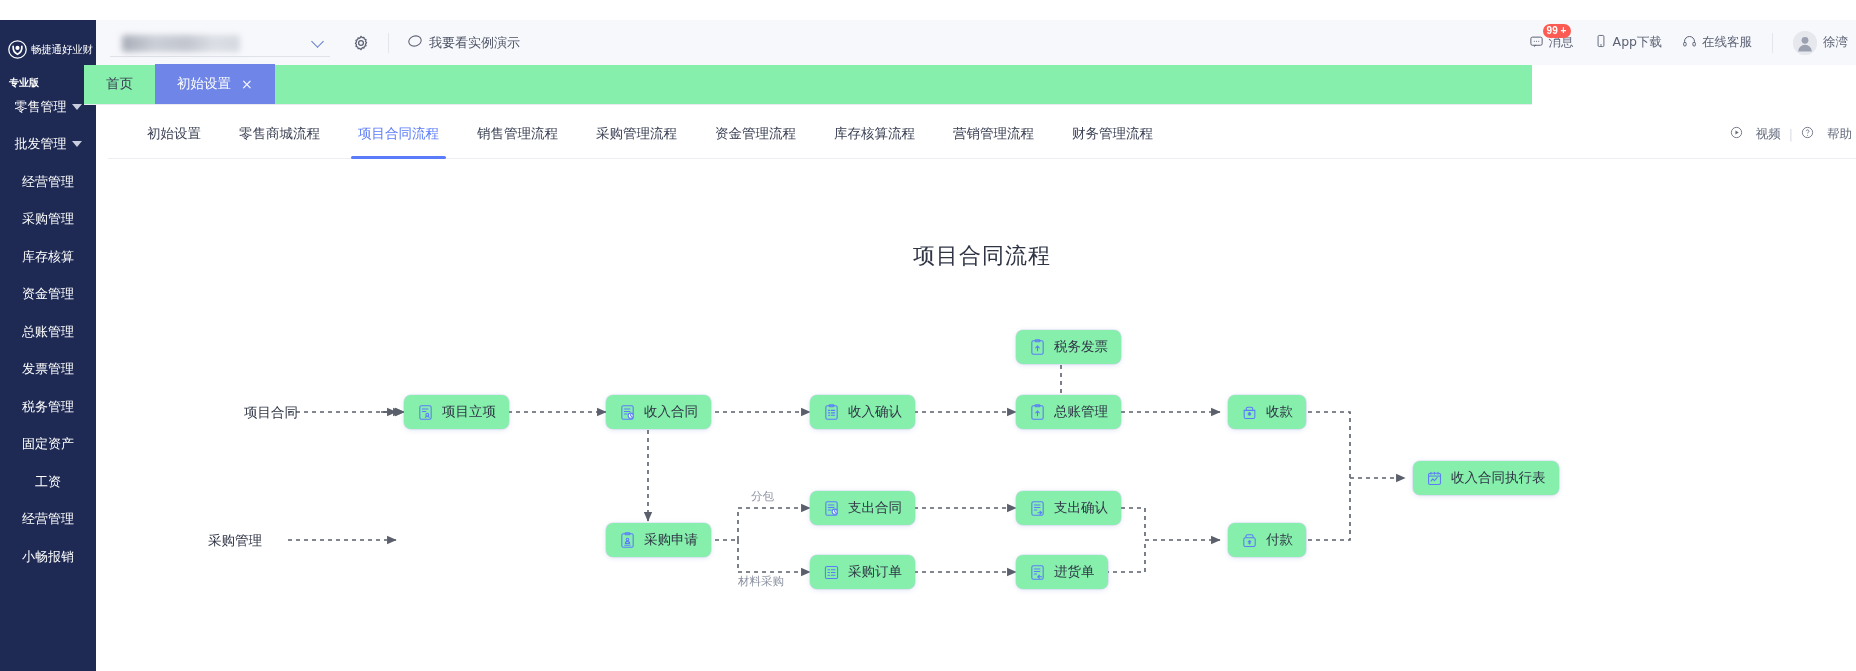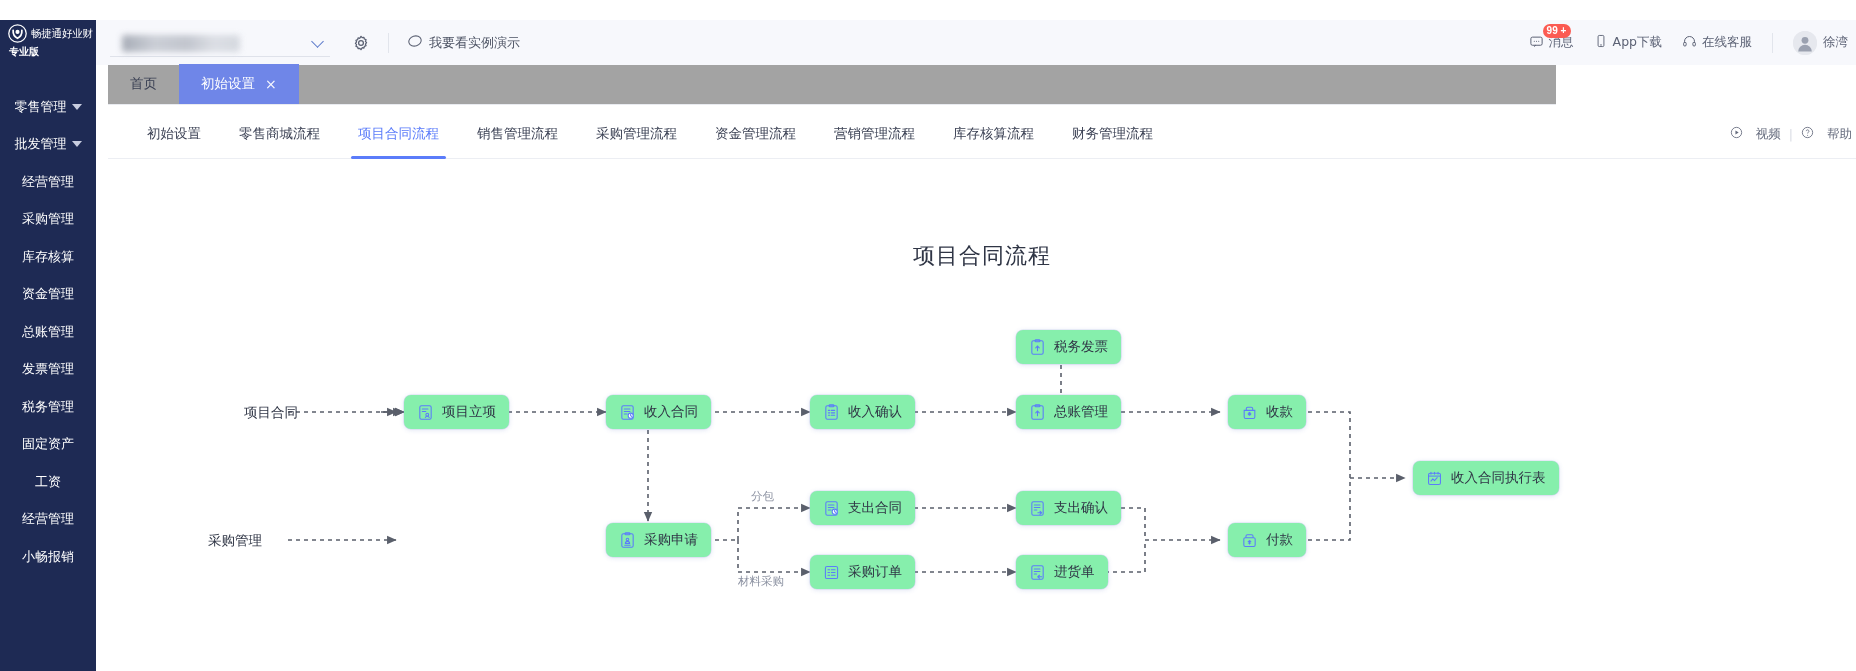--- a/index.html
+++ b/index.html
@@ -15,22 +15,22 @@
   #app { position: relative; width: 1856px; height: 671px; background: #fff; }
 
   
   #sidebar {
     position: absolute; left: 0; top: 20px;
     width: 96px; height: 651px;
     background: #1e2a54;
     overflow: hidden;
   }
   .logo-wrap {
-    height: 60px; padding: 4px 6px 0 8px;
-    display: flex; flex-direction: column; gap: 2px;
+    height: 60px; padding: 20px 6px 0 8px;
+    display: flex; flex-direction: column; gap: 17px;
   }
   .logo-row { display: flex; align-items: center; gap: 4px; }
   .logo-mark { width: 19px; height: 19px; flex: 0 0 19px; }
   .logo-text {
     color: #fff; font-size: 10.5px; letter-spacing: -0.2px; white-space: nowrap;
     font-family: "DejaVu Sans", sans-serif;
   }
   .logo-badge {
     color: #fff; font-size: 10px; margin-left: 1px;
     font-family: "DejaVu Sans", sans-serif;
@@ -120,23 +120,23 @@
   .avatar {
     width: 24px; height: 24px; border-radius: 50%;
     background: #e6e8ee;
     display: flex; align-items: center; justify-content: center;
   }
   .avatar-wrap { position: relative; display:flex; align-items:center; gap:6px; cursor:pointer;}
   .user-name { color: #5c6275; font-size: 12.5px; font-family: "DejaVu Sans", sans-serif;}
 
   
   #tabrow {
-    position: absolute; left: 108px; top: 65px;
+    position: absolute; left: 84px; top: 65px;
     width: 1448px; height: 40px;
-    background: #a3a3a3;
+    background: #86efac;
     display: flex; align-items: flex-end;
     border-bottom: 1px solid #e9ebf0;
   }
   .btab {
     height: 40px; display: flex; align-items: center;
     padding: 0 22px; font-size: 13.5px; color: #3b4154;
     cursor: pointer;
     font-family: "DejaVu Sans", sans-serif;
   }
   .btab.active {
@@ -377,24 +377,24 @@
           <div class="stab">
             <span>销售管理流程</span>
           </div>
           <div class="stab">
             <span>采购管理流程</span>
           </div>
           <div class="stab">
             <span>资金管理流程</span>
           </div>
           <div class="stab">
+            <span>库存核算流程</span>
+          </div>
+          <div class="stab">
             <span>营销管理流程</span>
-          </div>
-          <div class="stab">
-            <span>库存核算流程</span>
           </div>
           <div class="stab">
             <span>财务管理流程</span>
           </div>
         </div>
       <div class="stab-right" id="subtabs-right">
           <span class="srl">
             <span><svg viewBox="0 0 24 24" width="13" height="13" fill="none" stroke="#656b7d" stroke-width="1.6">
                 <circle cx="12" cy="12" r="9.5"></circle>
                 <path d="M10 8.4l6 3.6-6 3.6z" fill="#656b7d" stroke="none"></path>

